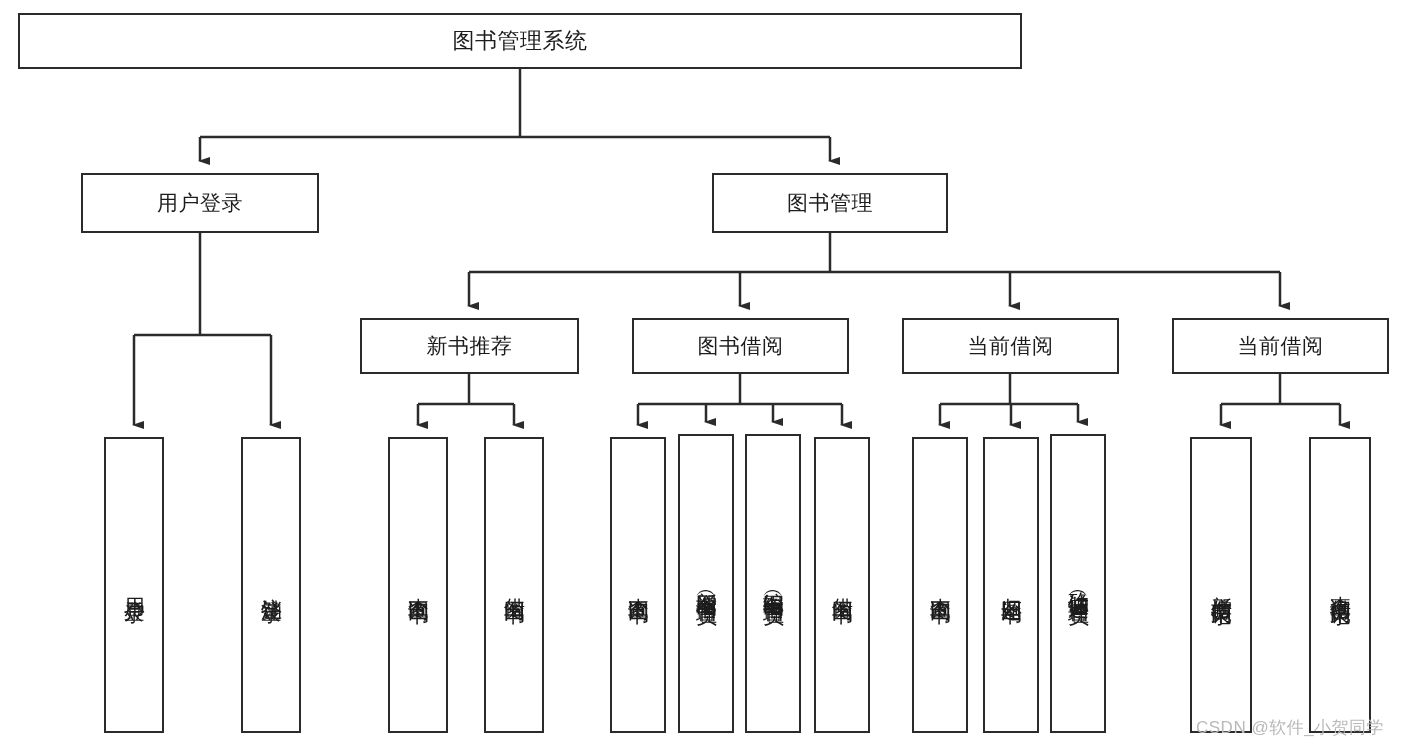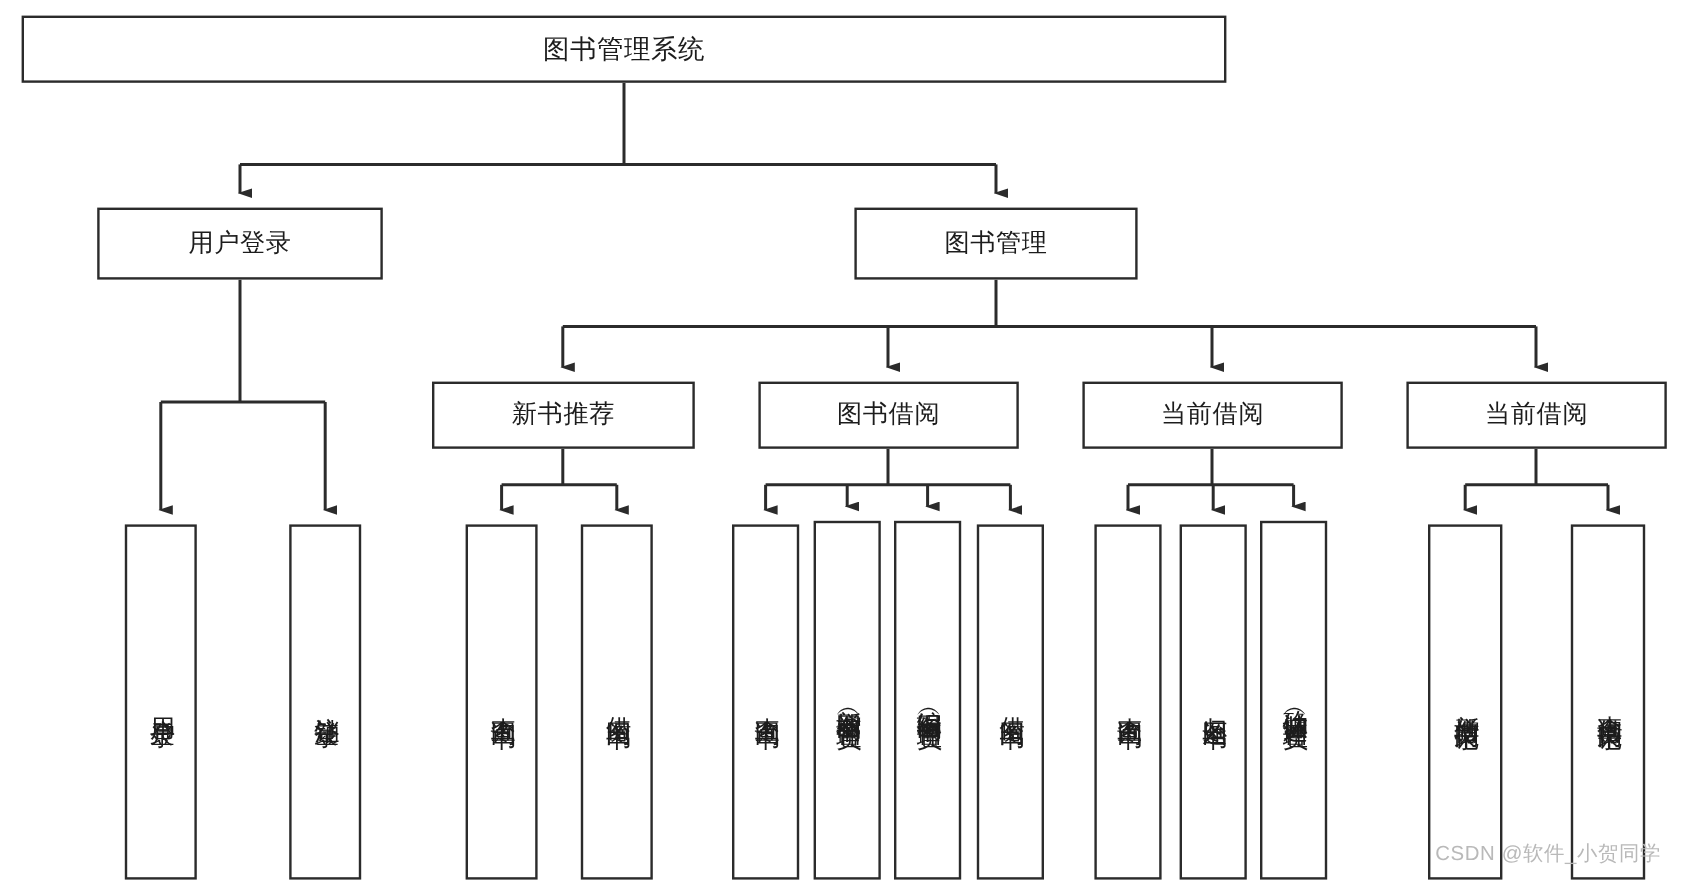--- a/index.html
+++ b/index.html
@@ -175,15 +175,15 @@
   <div class="node leaf" style="left:1050px; top:434px; width:56px; height:299px;">
     <span class="label">确认归还（管理员）</span>
   </div>
   <div class="node leaf" style="left:1190px; top:437px; width:62px; height:296px;">
     <span class="label">新增借阅记录</span>
   </div>
   <div class="node leaf" style="left:1309px; top:437px; width:62px; height:296px;">
     <span class="label">查询借阅记录</span>
   </div>
 
-  <div class="watermark" style="left:1196px; top:700px;text-align:right;">CSDN @软件_小贺同学</div>
+  <div class="watermark" style="left:1196px; top:716px;text-align:right;">CSDN @软件_小贺同学</div>
 
 </div>
 
 </body></html>

